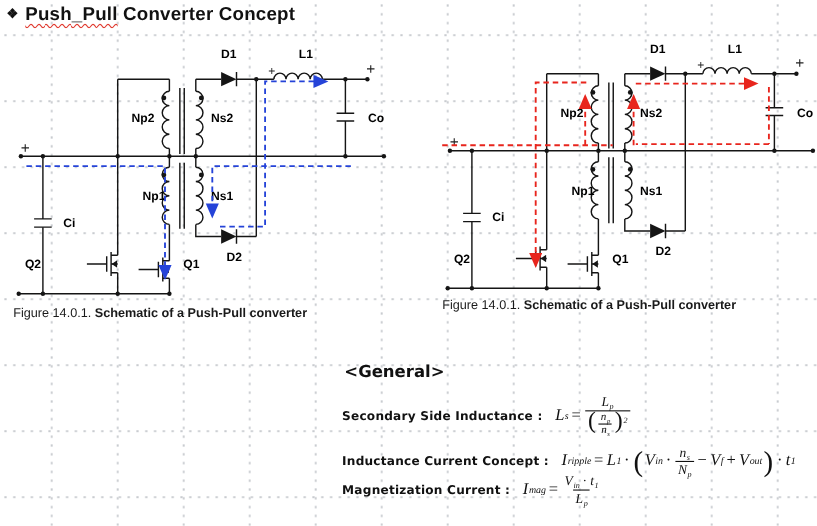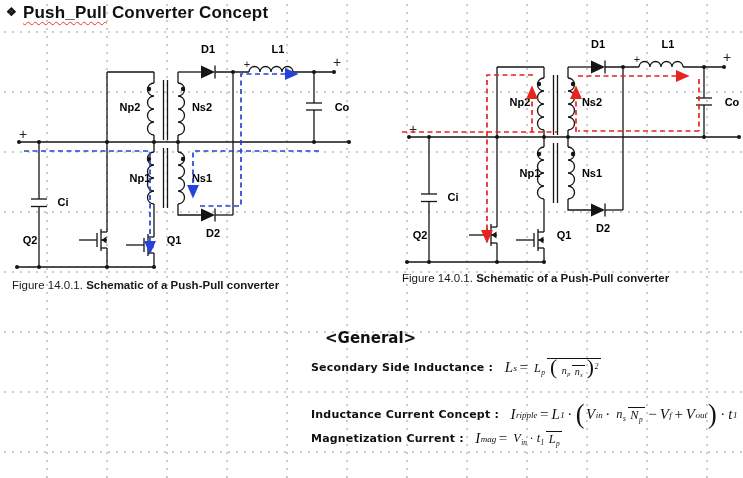--- a/index.html
+++ b/index.html
@@ -15,29 +15,29 @@
   }
   .title{
     position:absolute;left:6px;top:3px;font-size:17px;font-weight:bold;color:#111;
     font-family:"Liberation Sans",sans-serif;letter-spacing:0.2px;white-space:pre;
   }
   .title .bullet{font-size:12px;vertical-align:2px;margin-right:6px;}
   .title .squiggle{text-decoration:underline;text-decoration-color:#e03a2f;text-decoration-style:wavy;text-decoration-thickness:1px;text-underline-offset:3px;}
   .schem{position:absolute;}
   .caption{position:absolute;font-size:11.5px;color:#1a1a1a;white-space:pre;}
   .caption b{font-weight:bold;}
-  .fgeneral{position:absolute;left:325px;top:329px;font-family:"DejaVu Sans",sans-serif;font-weight:bold;font-size:15px;color:#111;}
+  .fgeneral{position:absolute;left:313px;top:329px;font-family:"DejaVu Sans",sans-serif;font-weight:bold;font-size:15px;color:#111;}
   .fline{position:absolute;display:flex;align-items:center;gap:7px;color:#111;}
   .flabel{font-family:"DejaVu Sans",sans-serif;font-weight:bold;font-size:11px;letter-spacing:0.2px;white-space:pre;}
   .fmath{font-family:"Liberation Serif",serif;font-style:italic;font-size:15px;display:inline-flex;align-items:center;}
   .fmath sub{font-size:0.60em;font-style:italic;vertical-align:-0.4em;line-height:0;}
   .fmath sup{font-size:0.60em;line-height:0;}
   .mvar{padding:0 0.5px;}
   .mop{font-style:normal;padding:0 2.5px;}
-  .frac{display:inline-flex;align-items:center;font-size:0.82em;line-height:1.18;vertical-align:middle;margin:0 1px;}
+  .frac{display:inline-flex;flex-direction:column;align-items:center;font-size:0.82em;line-height:1.18;vertical-align:middle;margin:0 1px;}
   .frac .den{border-top:1px solid #111;padding:0 2px;}
   .frac .num{padding:0 2px;}
   .paren{font-style:normal;font-weight:normal;font-size:1.75em;line-height:0.8;padding:0 1px;}
 </style>
 </head>
 <body>
 
 <div id="page">
 
   <div class="title"><span class="bullet">❖</span><span class="squiggle">Push_Pull</span><span> Converter Concept</span></div>

